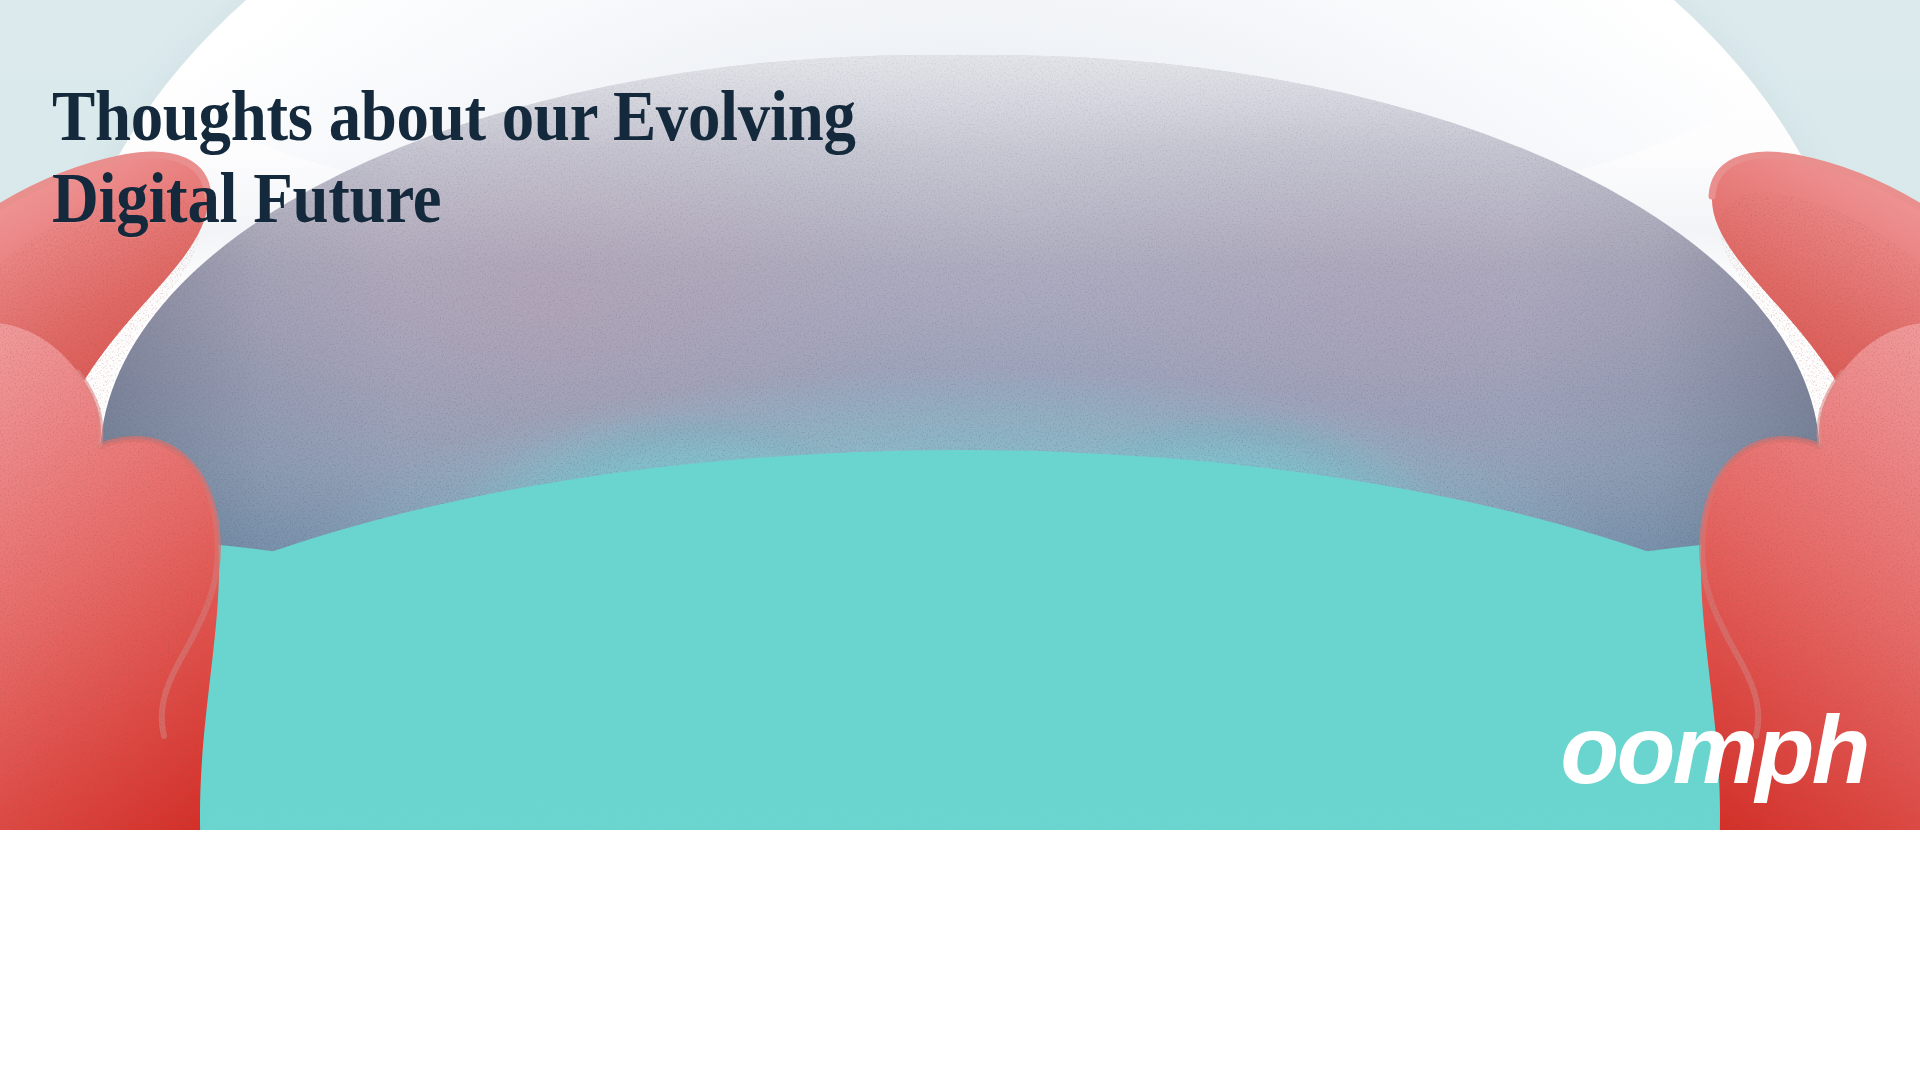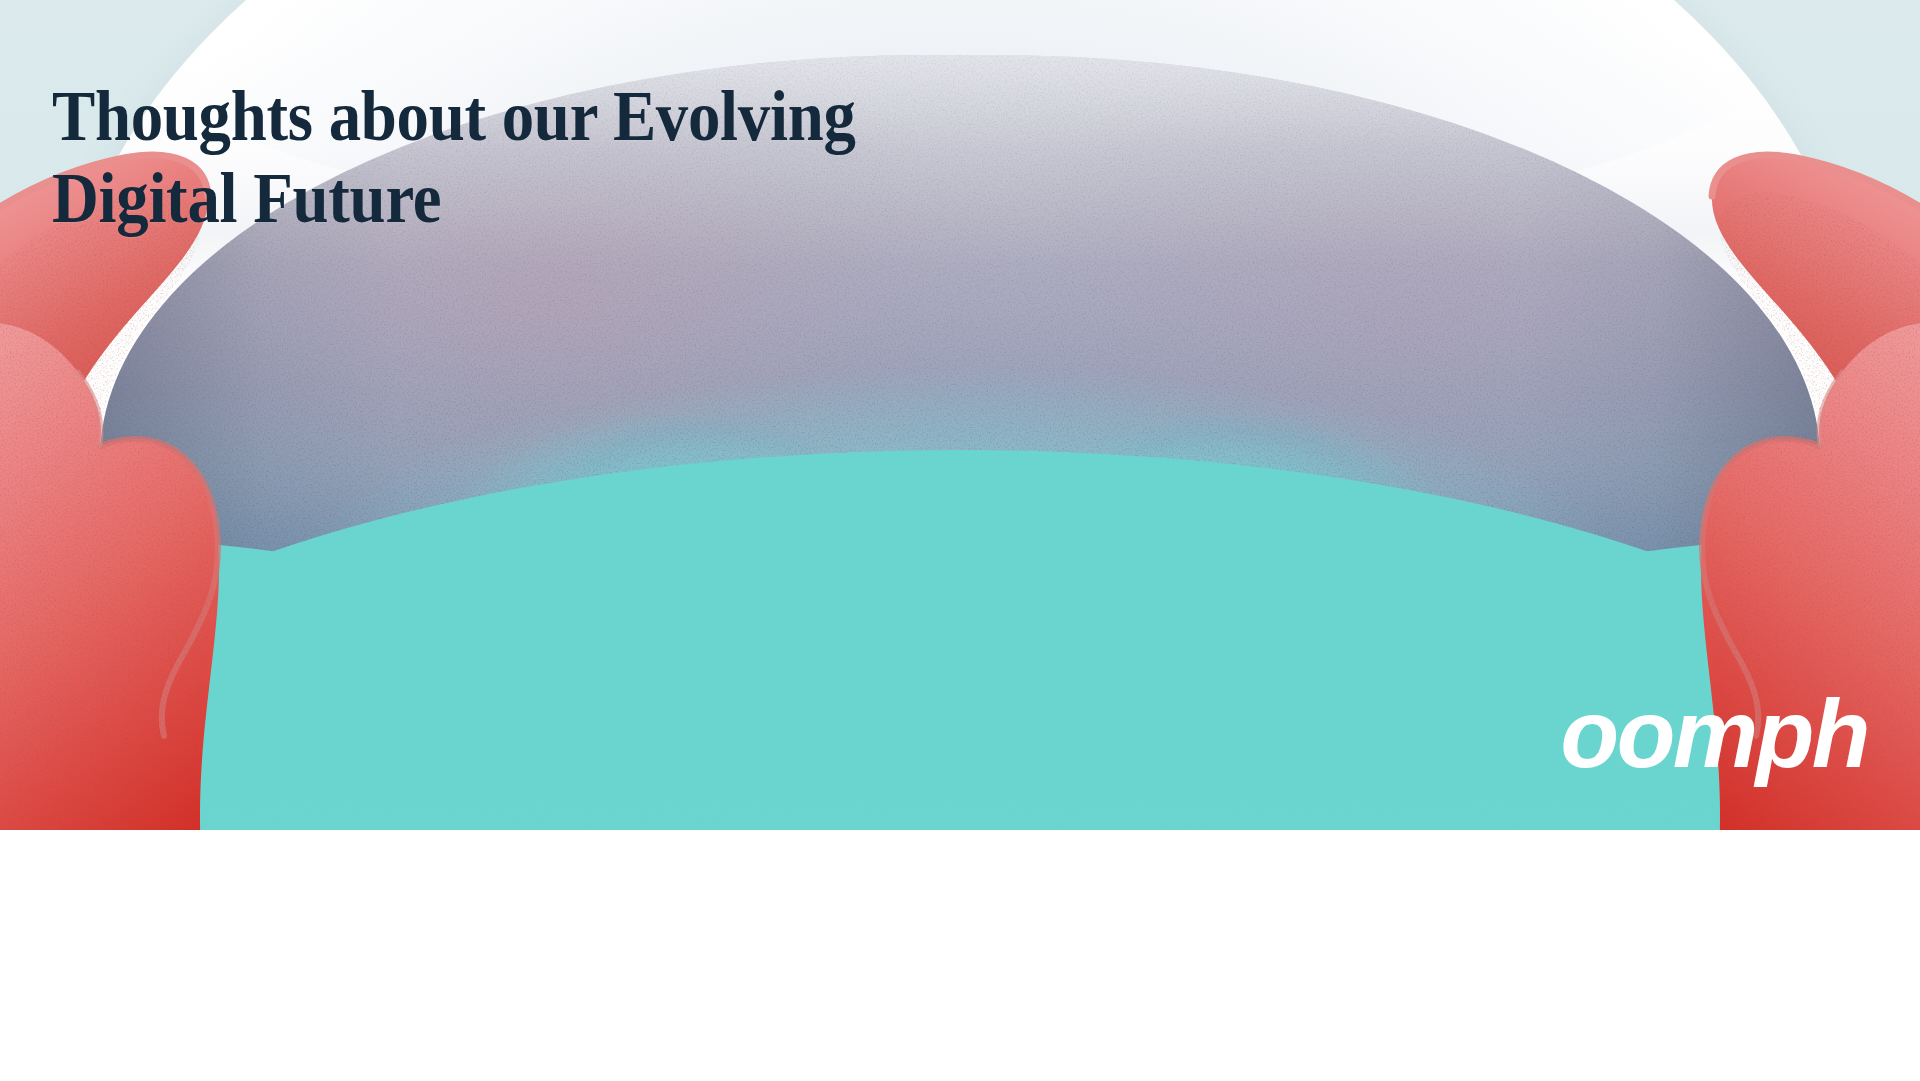--- a/index.html
+++ b/index.html
@@ -239,21 +239,21 @@
     transform: scaleX(0.90);
     transform-origin: left top;
     white-space: pre-line;
     text-shadow: 0 1px 0 rgba(255,255,255,0.10);
   }
 
   
   #logo {
     position: absolute;
     right: 52px;
-    bottom: 52px;
+    bottom: 36px;
     color: #ffffff;
     font-family: "Liberation Sans", "DejaVu Sans", sans-serif;
     font-weight: 700;
     font-style: italic;
     font-size: 96px;
     line-height: 0.92;
     letter-spacing: -2.5px;
   }
 </style>
 </head>

